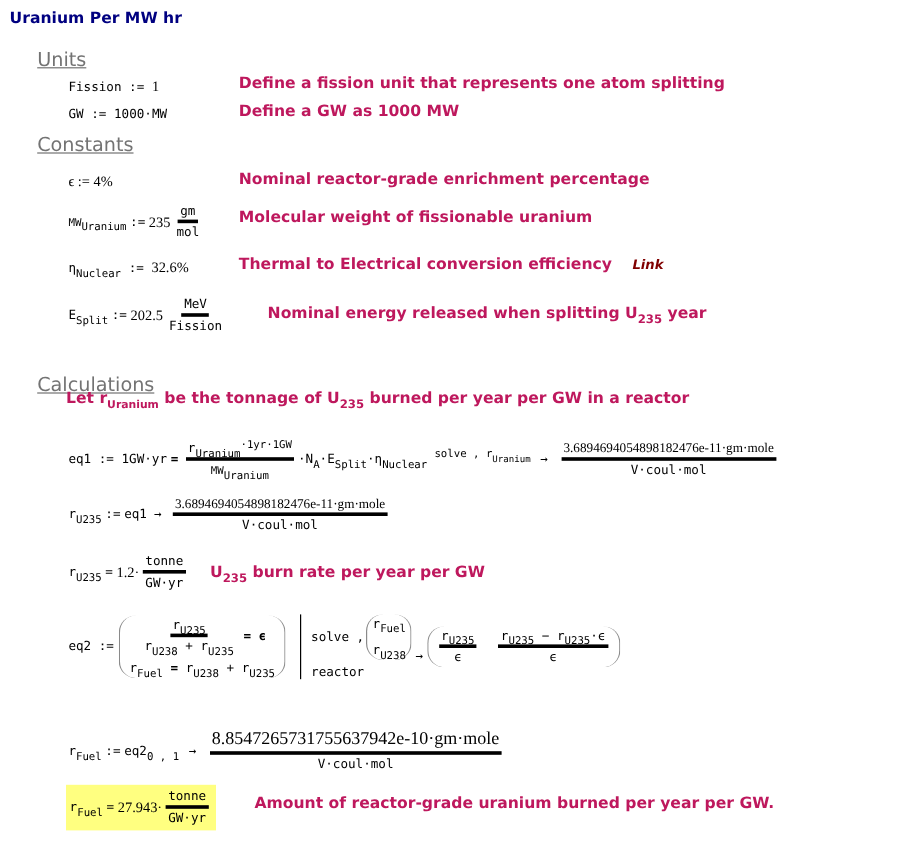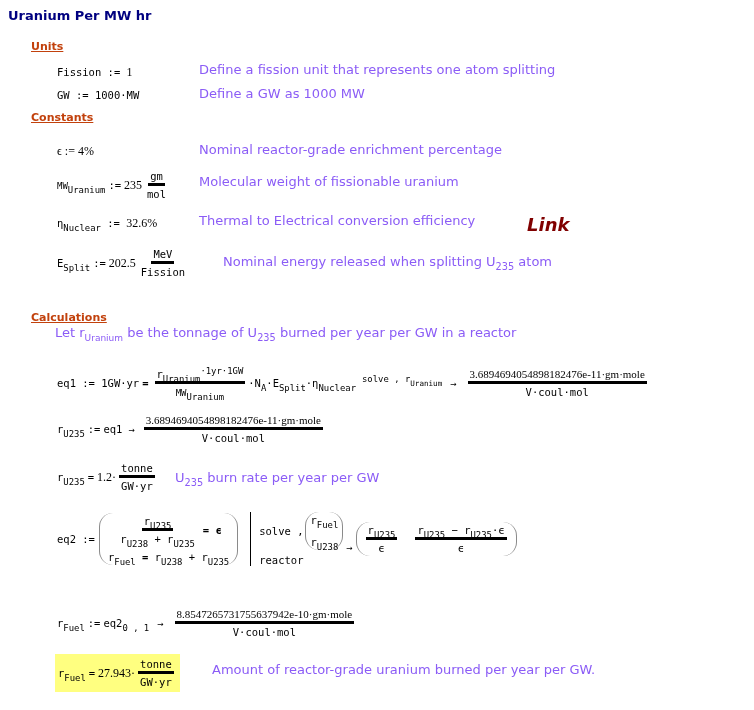--- a/index.html
+++ b/index.html
@@ -1,22 +1,22 @@
 <!DOCTYPE html>
 <html><head>
 <meta charset="utf-8">
 <style>
   html, body { margin:0; padding:0; background:#ffffff; }
   body { width:754px; height:710px; position:relative; overflow:hidden;
          font-family:"DejaVu Sans Mono", monospace; font-size:11px; color:#000; }
   .abs { position:absolute; white-space:nowrap; }
   .title { font-family:"DejaVu Sans", sans-serif; font-weight:bold; font-size:13px; color:#000080; }
-  .section { font-family:"DejaVu Sans", sans-serif; font-weight:bold; font-size:11px; color:#c2410c; text-decoration:underline; }
-  .note { font-family:"DejaVu Sans", sans-serif; font-weight:normal; font-size:13px; color:#8b5cf6; }
-  .link { font-family:"DejaVu Sans", sans-serif; font-weight:bold; font-style:italic; font-size:18px; color:#800000; }
+  .section { font-family:"DejaVu Sans", sans-serif; font-weight:normal; font-size:16px; color:#737373; text-decoration:underline; }
+  .note { font-family:"DejaVu Sans", sans-serif; font-weight:bold; font-size:13px; color:#be185d; }
+  .link { font-family:"DejaVu Sans", sans-serif; font-weight:bold; font-style:italic; font-size:11px; color:#800000; }
   .m { font-family:"DejaVu Sans Mono", monospace; font-size:10.5px; }
   .num { font-family:"Liberation Serif", serif; font-size:12px; }
   .sub { font-size:0.85em; position:relative; top:4px; }
   .subsm { font-size:0.75em; position:relative; top:4px; }
   .sup { font-size:0.85em; position:relative; top:-4px; }
   .frac { display:inline-flex; flex-direction:column; align-items:center; vertical-align:middle; margin:0 3px; }
   .frac > .n { padding:0 2px 1px 2px; border-bottom:3px solid #000000; text-align:center; }
   .frac > .d { padding:2px 2px 0 2px; text-align:center; }
   .paren { display:inline-block; border:1.5px solid #8a8a8a; border-top:none; border-bottom:none; border-radius:14px; padding:2px 10px; vertical-align:middle; }
   .row { display:flex; align-items:center; }
@@ -67,21 +67,21 @@
 <div class="abs m row" style="left:57px;top:248px;">
   <span><span>E</span><span class="sub">Split</span></span>
   <span style="margin:0 3px">:=</span>
   <span class="num">202.5</span>
   <span class="frac">
       <span class="n">MeV</span>
       <span class="d">Fission</span>
     </span>
 </div>
 <div class="abs note" style="left:223px;top:254px;">
-  <span>Nominal energy released when splitting U</span><span class="subsm">235</span><span> atom</span>
+  <span>Nominal energy released when splitting U</span><span class="subsm">235</span><span> year</span>
 </div>
 
 <div class="abs section" style="left:31px;top:311px;">Calculations</div>
 
 <div class="abs note" style="left:55px;top:325px;">
   <span>Let r</span><span class="subsm" style="font-size:9px">Uranium</span><span> be the tonnage of U</span><span class="subsm">235</span><span> burned per year per GW in a reactor</span>
 </div>
 
 <div class="abs m row" style="left:57px;top:368px;">
   <span>eq1 := 1GW·yr</span>
@@ -161,21 +161,21 @@
     </span>
   </span>
 </div>
 
 <div class="abs m row" style="left:57px;top:608px;">
   <span><span>r</span><span class="sub">Fuel</span></span>
   <span style="margin:0 3px">:=</span>
   <span><span>eq2</span><span class="sub">0 , 1</span></span>
   <span style="margin:0 8px">→</span>
   <span class="frac">
-    <span class="n"><span class="num" style="font-size:11px">8.8547265731755637942e-10·gm·mole</span></span>
+    <span class="n"><span class="num" style="font-size:15px">8.8547265731755637942e-10·gm·mole</span></span>
     <span class="d">V·coul·mol</span>
   </span>
 </div>
 
 <div class="abs m row hl" style="left:55px;top:654px;">
   <span><span>r</span><span class="sub">Fuel</span></span>
   <span style="margin:0 3px">=</span>
   <span class="num">27.943·</span>
   <span class="frac">
       <span class="n">tonne</span>

